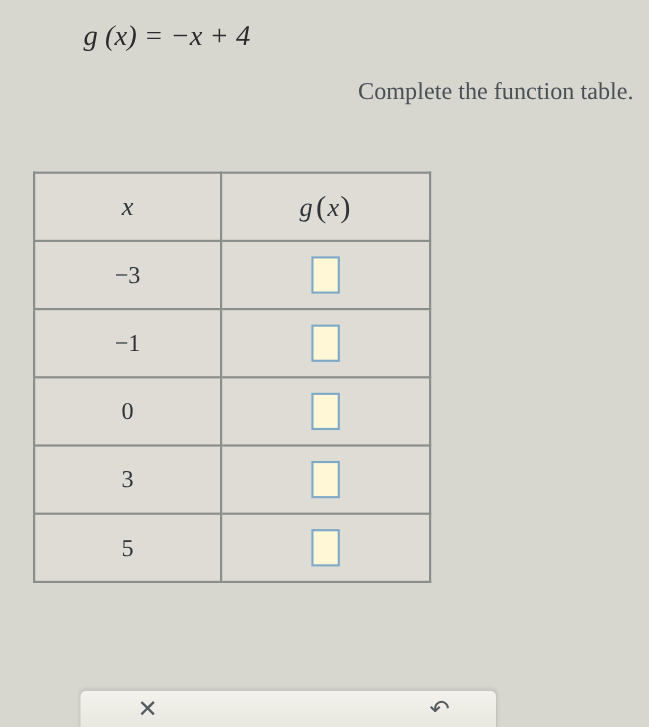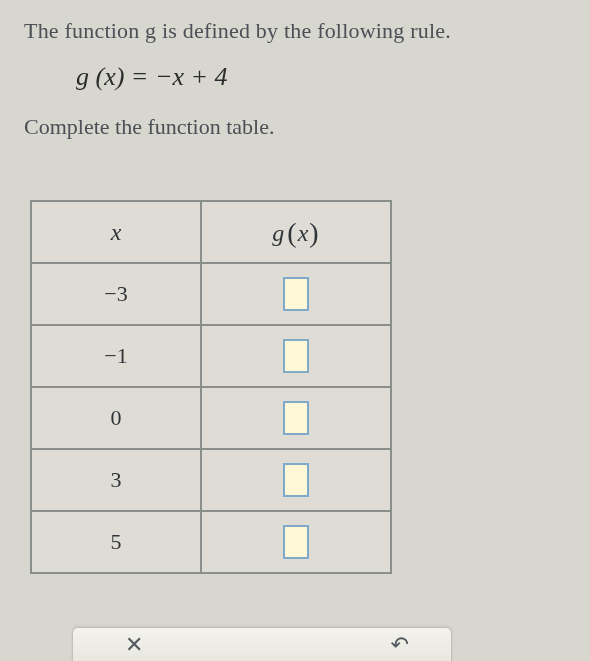--- a/index.html
+++ b/index.html
@@ -30,20 +30,21 @@
     font-style: italic;
     color: #2b2b2b;
     margin: 0 0 22px 52px;
     font-family: Liberation Serif, serif;
   }
   .formula .fn { font-style: italic; }
   .instr {
     font-size: 22px;
     color: #4a5055;
     margin: 0 0 60px 0;
+    text-align: right;
   }
   table.ftab {
     border-collapse: collapse;
     margin-left: 6px;
     background: #dedcd4;
   }
   table.ftab th, table.ftab td {
     border: 2px solid #8a8f8c;
     text-align: center;
     vertical-align: middle;
@@ -99,21 +100,20 @@
     color: #555a5e;
     font-family: "Georgia", serif;
     line-height: 1;
   }
 </style>
 </head>
 <body>
 
 <div class="page">
 
-  <p class="intro">The function g is defined by the following rule.</p>
 
   <div class="formula">
     <span class="fn">g (x) = −x + 4</span>
   </div>
 
   <p class="instr">Complete the function table.</p>
 
   <table class="ftab">
     <thead>
       <tr>

